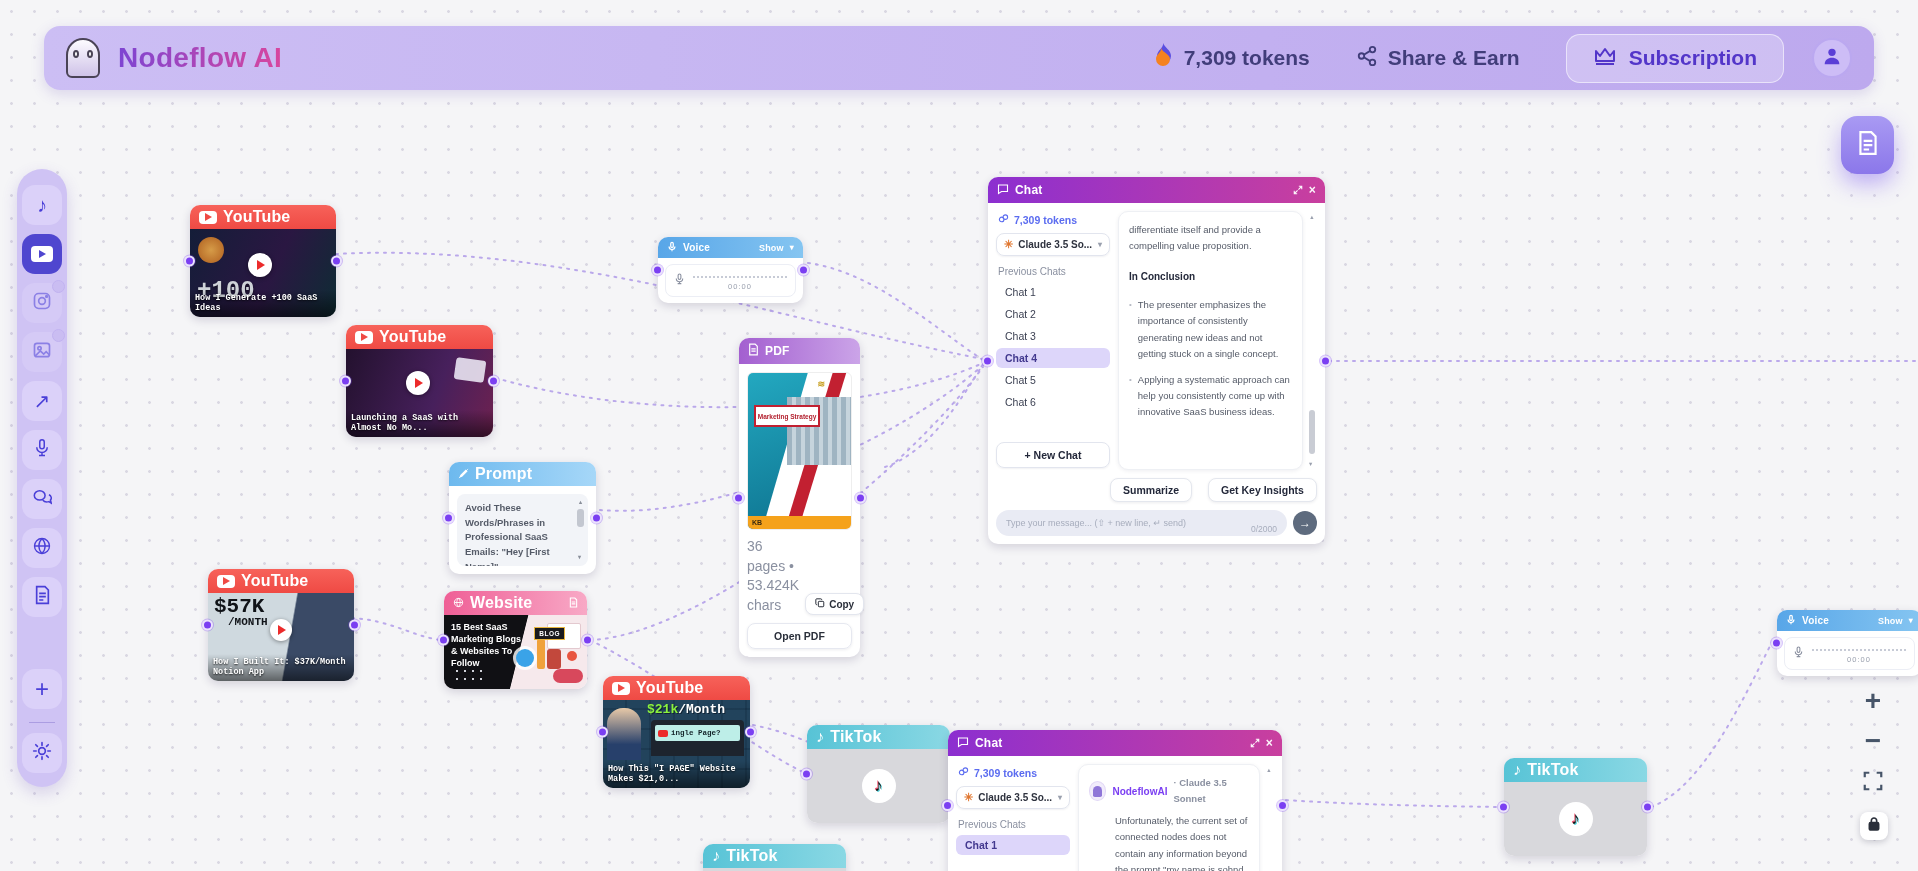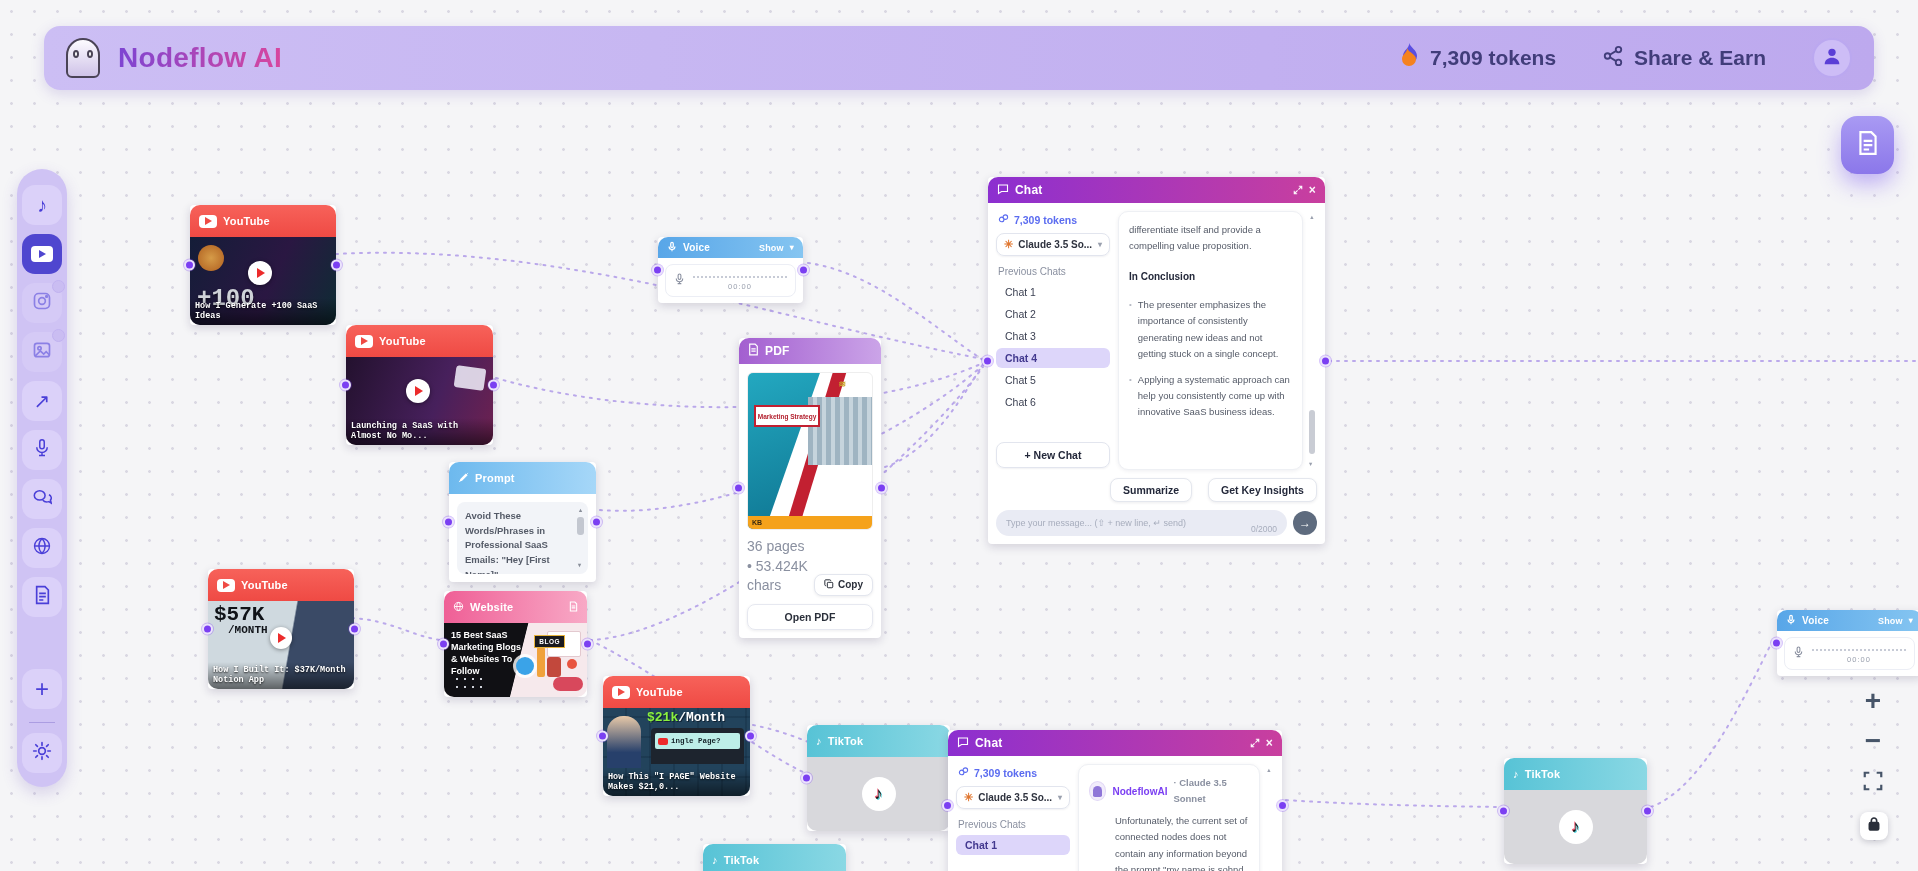--- a/index.html
+++ b/index.html
@@ -39,23 +39,23 @@
   .sb-badge { position:absolute; top:-3px; right:-3px; width:13px; height:13px; border-radius:50%;
     background:#c6b8f2; border:1px solid #b3a2ec; }
   .sb-div { width:26px; height:1px; background:rgba(80,60,180,.28); margin:4px 0 10px; flex:none; }
   .yt-side { width:22px; height:16px; background:#fff; border-radius:4px; display:flex; align-items:center; justify-content:center; }
   .yt-side b { width:0; height:0; border-left:7px solid #4f46cf; border-top:4px solid transparent; border-bottom:4px solid transparent; }
 
   
   svg.wires { position:absolute; inset:0; z-index:1; }
 
   
-  .node { position:absolute; background:#fff; border-radius:4px; box-shadow:0 3px 10px rgba(30,20,70,.16); z-index:2; }
-  .nhead { height:32px; border-radius:10px 10px 0 0; display:flex; align-items:center; gap:6px;
-    padding:0 9px; color:#fff; font-size:11px; font-weight:700; letter-spacing:.2px; }
+  .node { position:absolute; background:#fff; border-radius:10px; box-shadow:0 3px 10px rgba(30,20,70,.16); z-index:2; }
+  .nhead { height:24px; border-radius:10px 10px 0 0; display:flex; align-items:center; gap:6px;
+    padding:0 9px; color:#fff; font-size:16px; font-weight:700; letter-spacing:.2px; }
   .nhead.yt { background:linear-gradient(180deg,#f7625a,#ef4a44); }
   .nhead.voice { background:linear-gradient(90deg,#58a6e8,#85c5f1); height:21px; font-size:10px; }
   .nhead.prompt { background:linear-gradient(90deg,#6db9ee,#a6d7f8); }
   .nhead.website { background:linear-gradient(90deg,#ef5f96,#f8a9c6); }
   .nhead.pdf { background:linear-gradient(90deg,#a35fd0,#cba4e8); height:26px; font-size:12px; }
   .nhead.chat { background:linear-gradient(90deg,#8c2fd0,#c93f9e); height:26px; font-size:12px; }
   .nhead.tiktok { background:linear-gradient(90deg,#57c3d6,#8ad8e4); }
   .nhead .grow { flex:1; }
   .handle { position:absolute; width:11px; height:11px; border-radius:50%; background:#7b3ff2;
     border:2px solid #ebe3fc; box-shadow:0 0 0 1px rgba(123,63,242,.3); z-index:6; }
@@ -212,20 +212,29 @@
       <span>
         <svg width="22" height="22" viewBox="0 0 24 24" fill="none" stroke="#413d7a" stroke-width="2">
             <circle cx="18" cy="5" r="3"></circle>
             <circle cx="6" cy="12" r="3"></circle>
             <circle cx="18" cy="19" r="3"></circle>
             <path d="M8.6 10.6 15.4 6.4M8.6 13.4l6.8 4.2"></path>
           </svg>
       </span>
       <span>Share &amp; Earn</span>
     </div>
+    <div class="sub-btn">
+      <span>
+        <svg width="24" height="20" viewBox="0 0 24 20" fill="none" stroke="#5336c9" stroke-width="2" stroke-linejoin="round">
+            <path d="M3 5l4 5 5-7 5 7 4-5v10H3z"></path>
+            <path d="M3 18h18"></path>
+          </svg>
+      </span>
+      <span>Subscription</span>
+    </div>
     <div class="avatar">
       <span>
         <svg width="22" height="22" viewBox="0 0 24 24" fill="#5b3fd6">
             <circle cx="12" cy="8" r="4"></circle>
             <path d="M4 21c0-4.4 3.6-7 8-7s8 2.6 8 7z"></path>
           </svg>
       </span>
     </div>
   </header>
 
@@ -473,21 +482,21 @@
           <span style="width:10px;height:7px;background:#ec2b2b;border-radius:2px;display:inline-block;"></span>
           <span style="font-size:7.5px;font-weight:800;color:#15242a;">ingle Page?</span>
         </div>
       </div>
       <div class="cap">How This "I PAGE" Website Makes $21,0...</div>
     </div>
     <span class="handle hl"></span>
     <span class="handle hr"></span>
   </section>
 
-  <section class="node" style="left:739px; top:338px; width:142px;">
+  <section class="node" style="left:739px; top:338px; width:121px;">
     <div class="nhead pdf">
       <span>
         <svg width="11" height="13" viewBox="0 0 20 24" fill="none" stroke="#fff" stroke-width="2.2">
             <path d="M3 2h10l4 4v16H3z"></path>
             <path d="M6 11h8M6 15h8"></path>
           </svg>
       </span>
       <span>PDF</span>
     </div>
     <div class="pdf-body">

